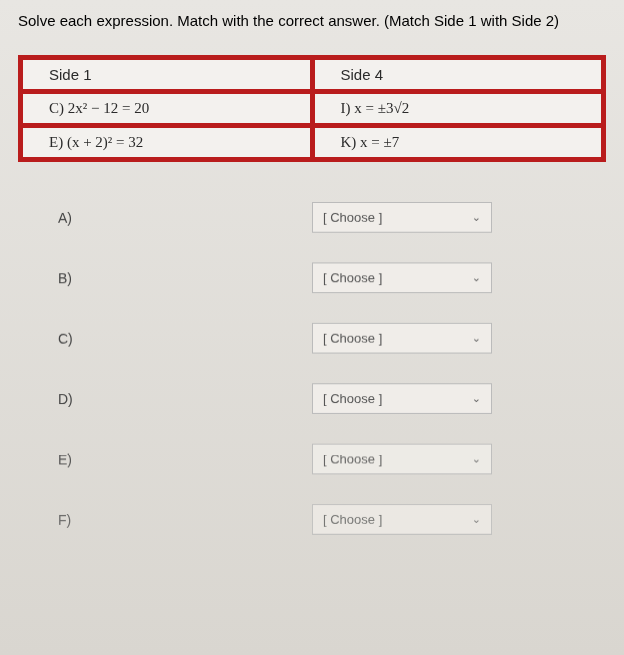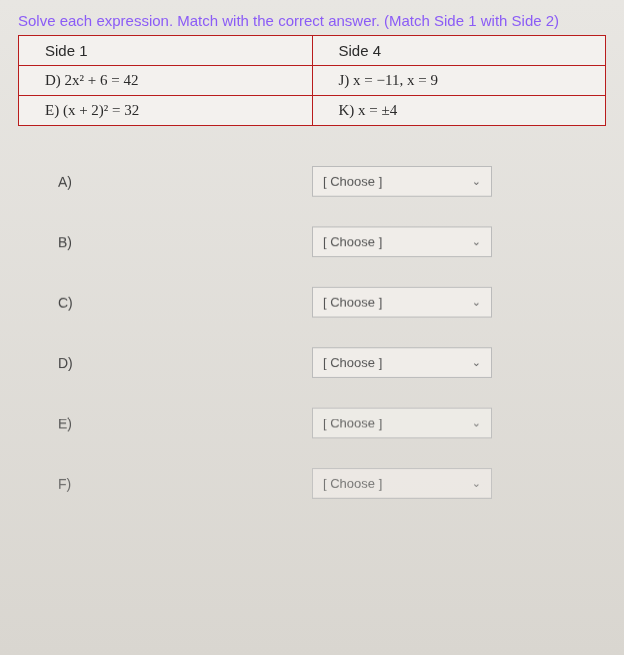--- a/index.html
+++ b/index.html
@@ -13,31 +13,31 @@
       background: linear-gradient(to bottom, #e8e6e2 0%, #d9d6d0 100%);
       font-family: Arial, sans-serif;
       font-size: 14px;
       color: #2a2a2a;
       padding: 12px 18px;
       overflow: hidden;
       position: relative;
     }
     .instructions {
       font-size: 15px;
-      margin-bottom: 6px;
-      color: #8b5cf6;
+      margin-bottom: 26px;
+      color: #000000;
     }
     .match-table {
       width: 100%;
       border-collapse: collapse;
       background: #f3f1ee;
       margin-bottom: 40px;
     }
     .match-table td {
-      border: 1px solid #b91c1c;
+      border: 5px solid #b91c1c;
       padding: 6px 26px;
       font-size: 15px;
       width: 50%;
       vertical-align: middle;
     }
     .match-table .header-cell {
       font-weight: normal;
     }
     .math {
       font-family: "Times New Roman", serif;
@@ -85,26 +85,26 @@
 
 <div class="instructions">Solve each expression.  Match with the correct answer. (Match Side 1 with Side 2)</div>
 
 <table class="match-table">
   <tbody>
       <tr>
     <td class="header-cell">Side 1</td>
     <td class="header-cell">Side 4</td>
   </tr>
   <tr>
-    <td class="math">D) 2x² + 6 = 42</td>
-    <td class="math">J) x = −11, x = 9</td>
+    <td class="math">C) 2x² − 12 = 20</td>
+    <td class="math">I) x = ±3√2</td>
   </tr>
   <tr>
     <td class="math">E) (x + 2)² = 32</td>
-    <td class="math">K) x = ±4</td>
+    <td class="math">K) x = ±7</td>
   </tr>
 </tbody>
   </table>
 
 <div class="answer-grid tilt">
 
   <div class="row-label">A)</div>
   <div class="select-box">
     <span>[ Choose ]</span>
     <span class="chev">⌄</span>

